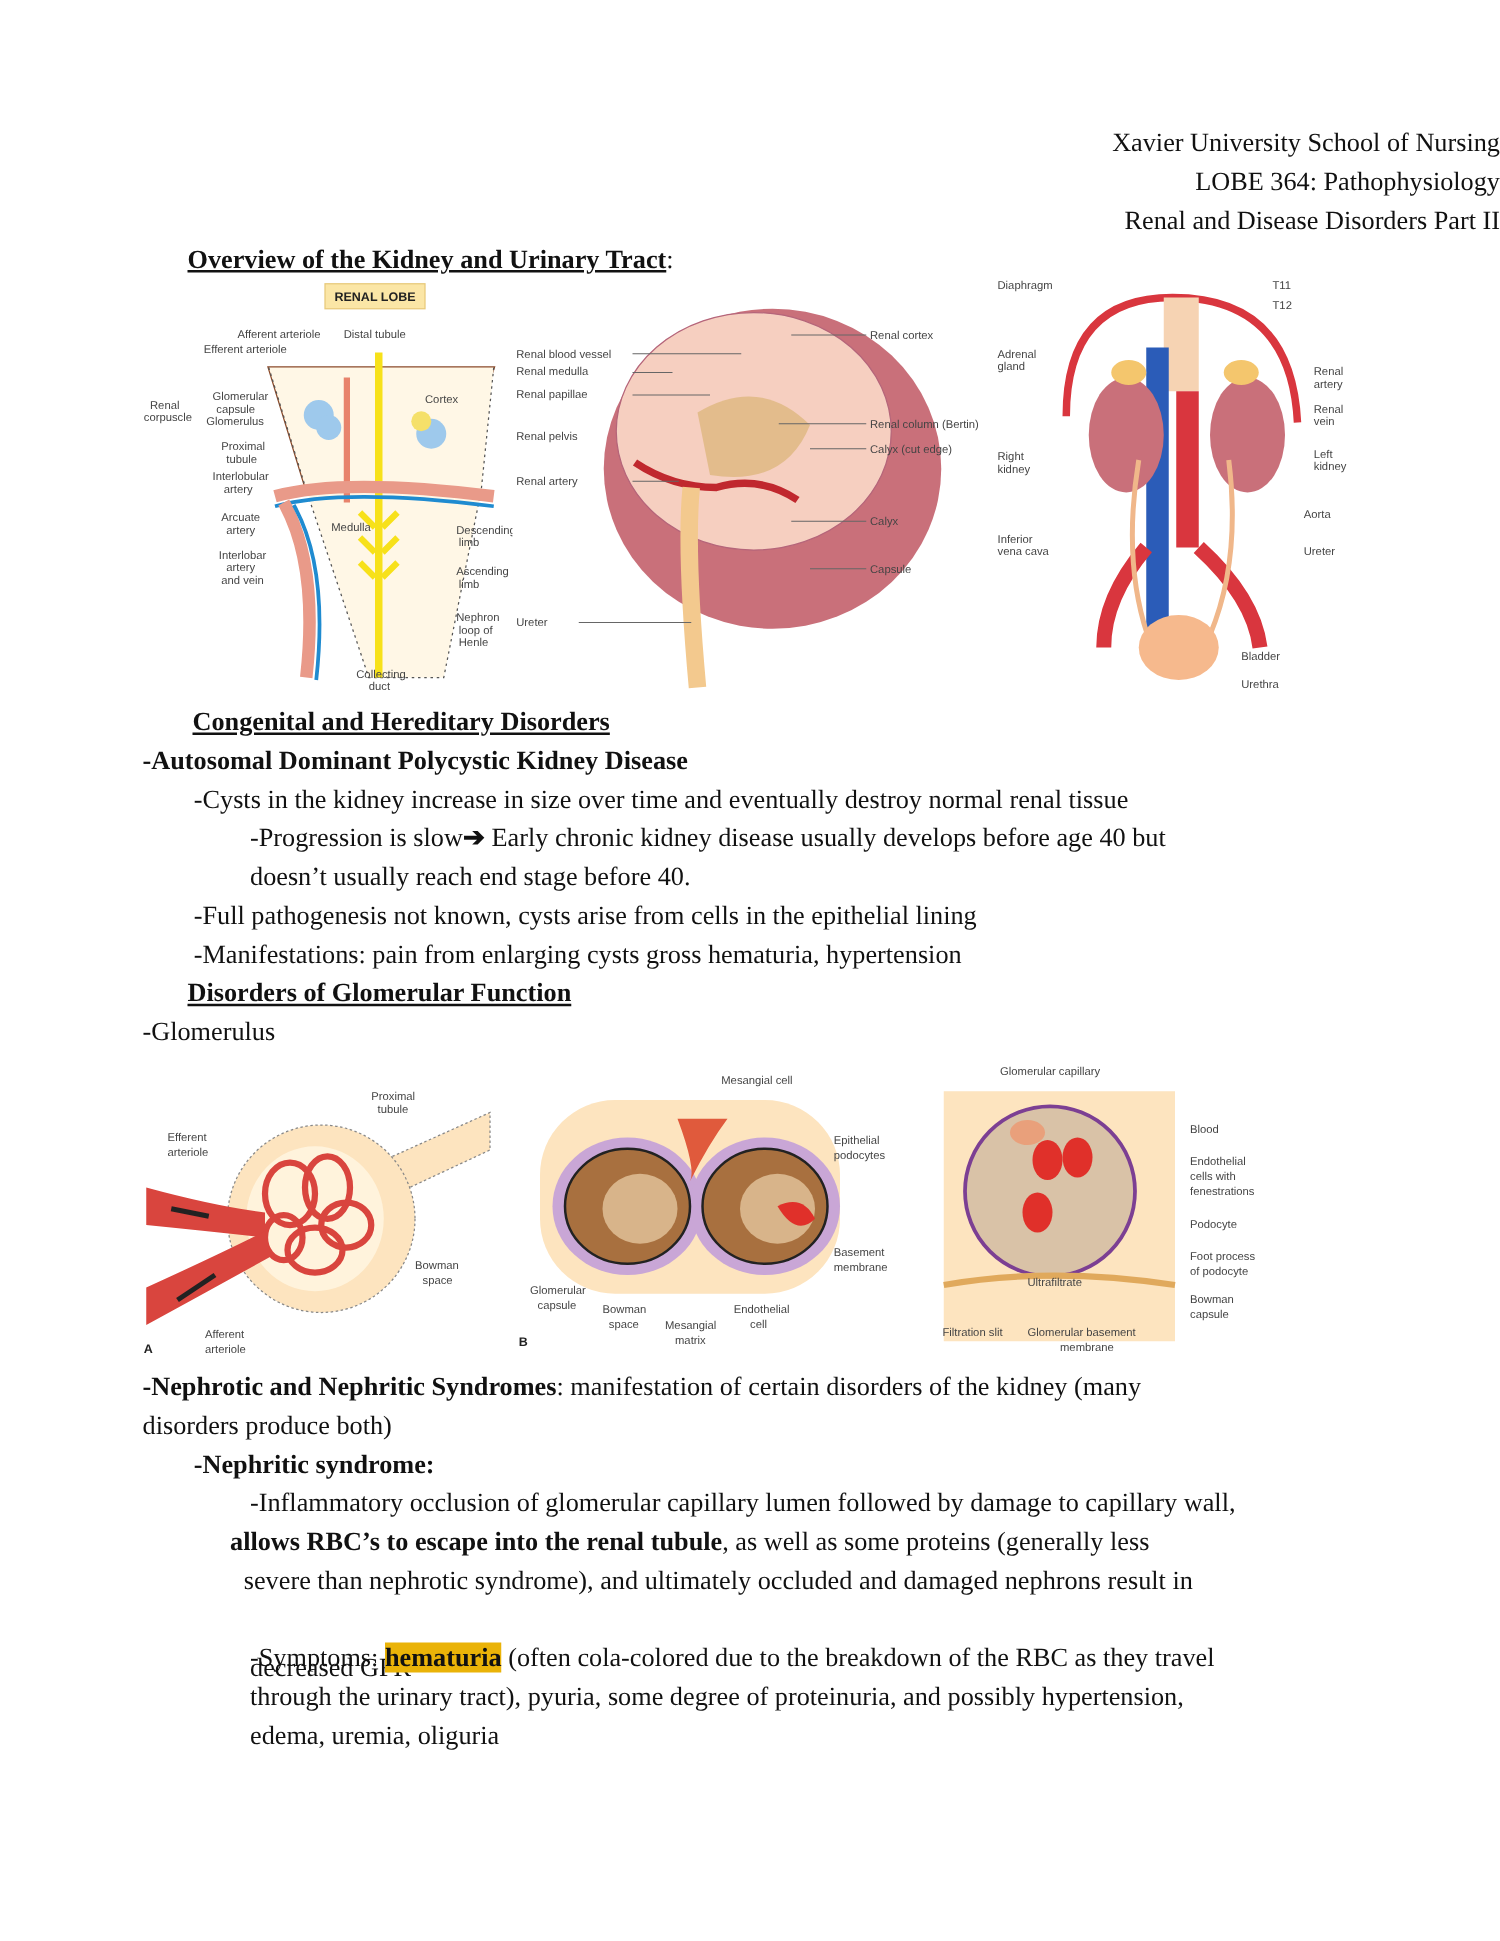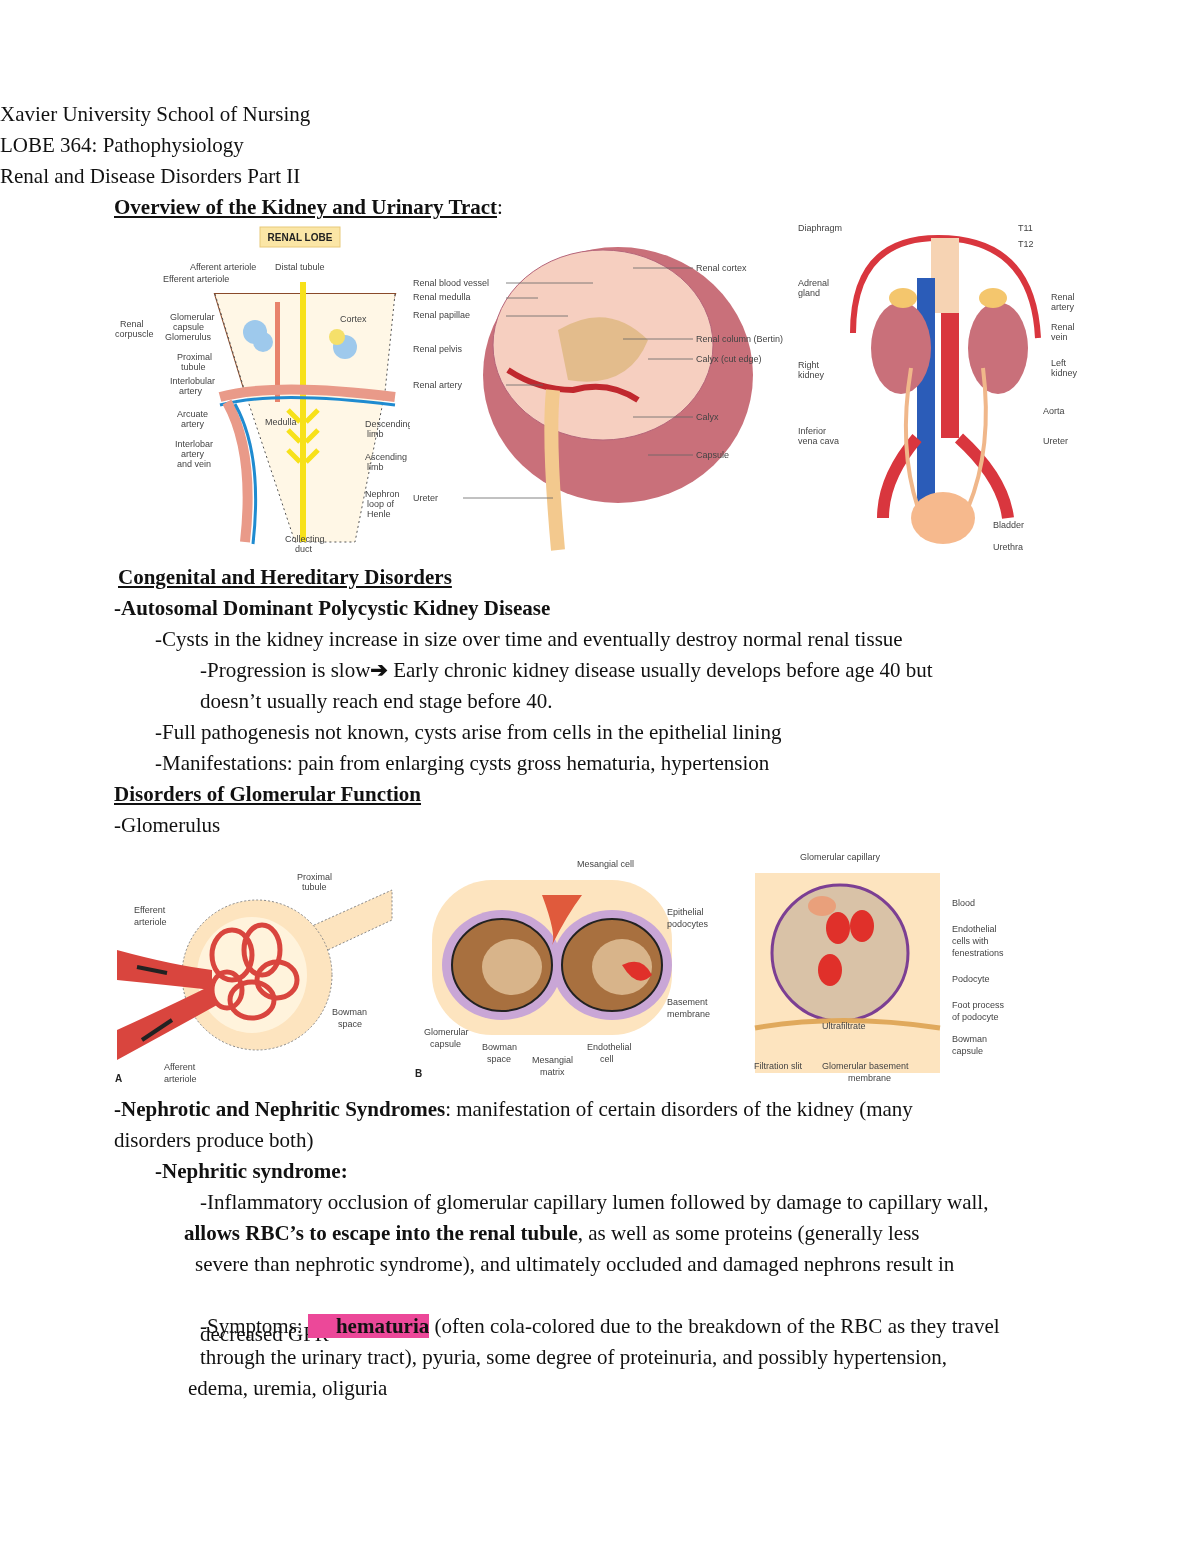--- a/index.html
+++ b/index.html
@@ -1,23 +1,23 @@
 <!DOCTYPE html>
 <html><head>
 <meta charset="utf-8">
 <style>
   html, body { margin: 0; padding: 0; background: #ffffff; }
   body { width: 1200px; height: 1553px; position: relative; overflow: hidden;
          font-family: "Liberation Serif", "DejaVu Serif", serif; color: #111; }
   .t { position: absolute; font-size: 21px; line-height: 31px; white-space: nowrap; }
-  .center { left: 0; width: 1200px; text-align: left; }
-  .h { font-weight: bold; text-decoration: underline; }
+  .center { left: 0; width: 1200px; text-align: right; }
+  .h { font-weight: bold; text-decoration: underline; margin-left: 36px; }
   .b { font-weight: bold; }
   .i { }
-  .hl { background: #ec4899; font-weight: bold; padding-left: 28px; }
+  .hl { background: #eab308; font-weight: bold; }
   .fig { position: absolute; }
   .lbl { font-family: "Liberation Sans", "DejaVu Sans", sans-serif; font-size: 9px; fill: #444; }
   .lblb { font-family: "Liberation Sans", "DejaVu Sans", sans-serif; font-size: 10px; fill: #222; font-weight: bold; }
 </style>
 </head>
 <body>
 
 <div class="t center" style="top:99px">Xavier University School of Nursing</div>
 <div class="t center" style="top:130px">LOBE 364: Pathophysiology</div>
 <div class="t center" style="top:161px">Renal and Disease Disorders Part II</div>
@@ -215,13 +215,13 @@
 
 <div class="t" style="left:114px; top:1094px"><span class="b">-Nephrotic and Nephritic Syndromes</span><span>: manifestation of certain disorders of the kidney </span><span class="i">(many</span></div>
 <div class="t i" style="left:114px; top:1125px">disorders produce both)</div>
 <div class="t b" style="left:155px; top:1156px">-Nephritic syndrome:</div>
 <div class="t" style="left:200px; top:1187px">-Inflammatory occlusion of glomerular capillary lumen followed by damage to capillary wall,</div>
 <div class="t" style="left:184px; top:1218px"><span class="b">allows RBC’s to escape into the renal tubule</span><span>, as well as some proteins (generally less</span></div>
 <div class="t" style="left:195px; top:1249px">severe than nephrotic syndrome), and ultimately occluded and damaged nephrons result in</div>
 <div class="t" style="left:200px; top:1319px">decreased GFR</div>
 <div class="t" style="left:200px; top:1311px"><span>-Symptoms: </span><span class="hl">hematuria</span><span> (often cola-colored due to the breakdown of the RBC as they travel</span></div>
 <div class="t" style="left:200px; top:1342px">through the urinary tract), pyuria, some degree of proteinuria, and possibly hypertension,</div>
-<div class="t" style="left:188px; top:1373px">edema, uremia, oliguria</div>
+<div class="t" style="left:200px; top:1373px">edema, uremia, oliguria</div>
 
 </body></html>

